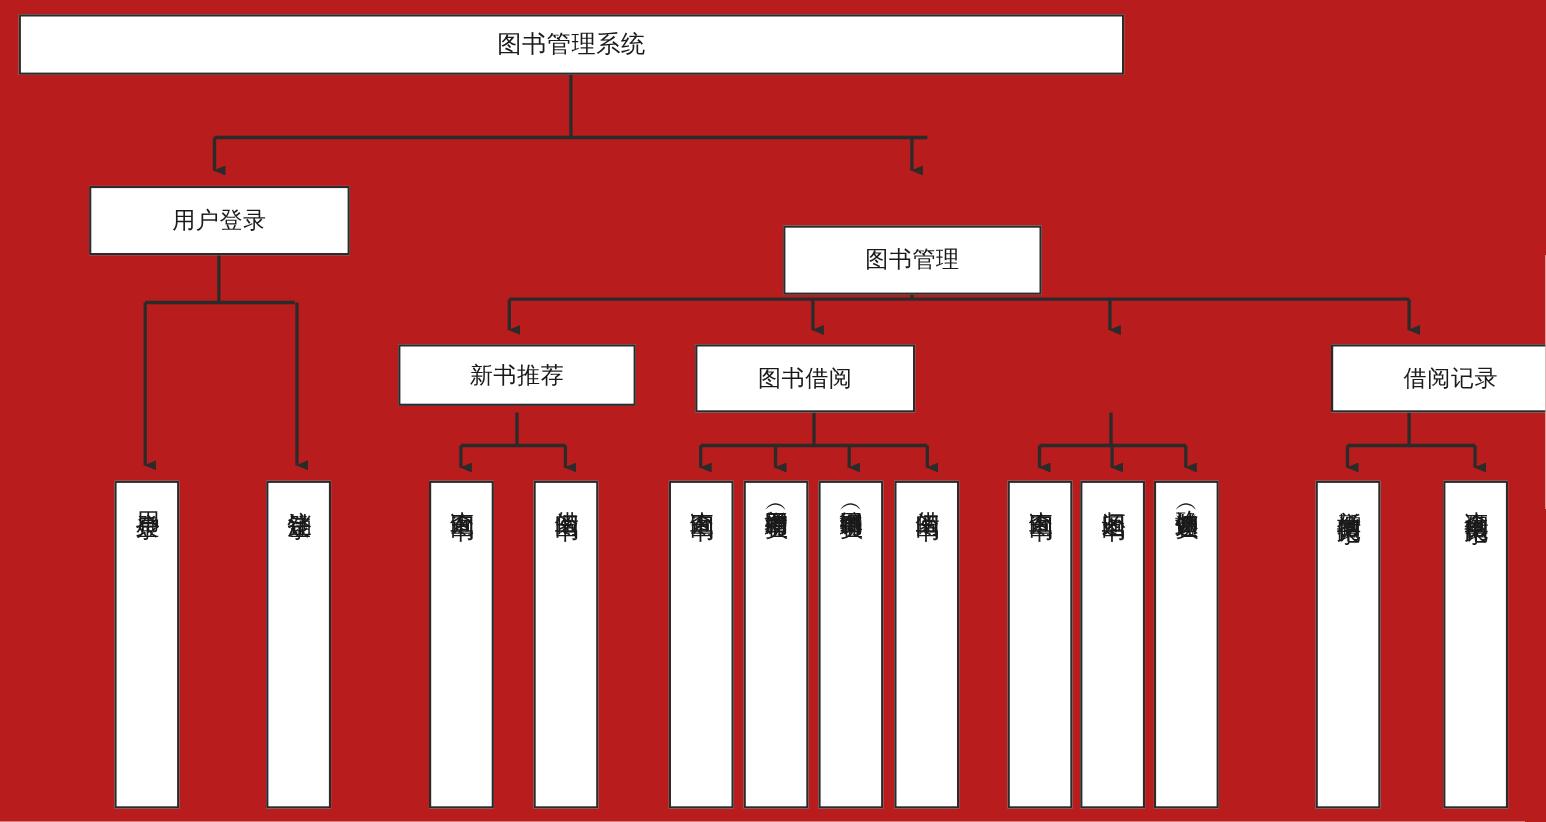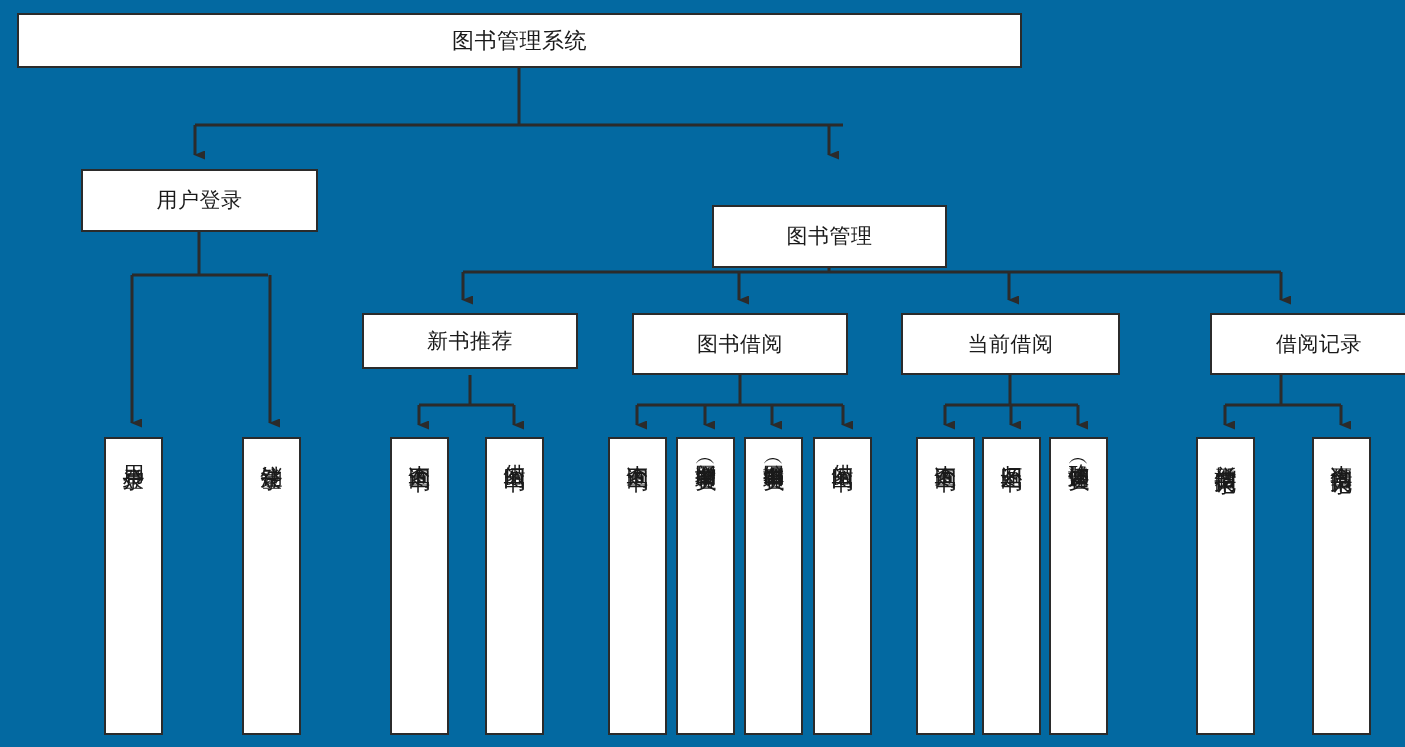--- a/index.html
+++ b/index.html
@@ -7,21 +7,21 @@
     padding: 0;
     background: #ffffff;
   }
   body {
     font-family: "DejaVu Sans", "Liberation Sans", sans-serif;
   }
   #diagram-root {
     position: relative;
     width: 1405px;
     height: 747px;
-    background: #0369a1;
+    background: #b91c1c;
     overflow: hidden;
   }
   #connectors {
     position: absolute;
     left: 0;
     top: 0;
     width: 1405px;
     height: 747px;
     pointer-events: none;
   }
@@ -140,25 +140,22 @@
   <div class="node horiz" style="left:81px; top:169px; width:237px; height:63px;">
     <span class="node-label">用户登录</span>
   </div>
   <div class="node horiz" style="left:712px; top:169px; width:235px; height:63px;margin-top:36px;">
     <span class="node-label">图书管理</span>
   </div>
 
   <div class="node horiz" style="left:362px; top:313px; width:216px; height:56px;">
     <span class="node-label">新书推荐</span>
   </div>
-  <div class="node horiz" style="left:632px; top:313px; width:216px; height:62px;">
+  <div class="node horiz" style="left:632px; top:313px; width:200px; height:62px;">
     <span class="node-label">图书借阅</span>
-  </div>
-  <div class="node horiz" style="left:901px; top:313px; width:219px; height:62px;">
-    <span class="node-label">当前借阅</span>
   </div>
   <div class="node horiz" style="left:1172px; top:313px; width:218px; height:62px;margin-left:38px;">
     <span class="node-label">借阅记录</span>
   </div>
 
   <div class="node vert" style="left:104px; top:437px; width:59px; height:298px;">
     <span class="node-label">用户登录</span>
   </div>
   <div class="node vert" style="left:242px; top:437px; width:59px; height:298px;">
     <span class="node-label">注销登录</span>

